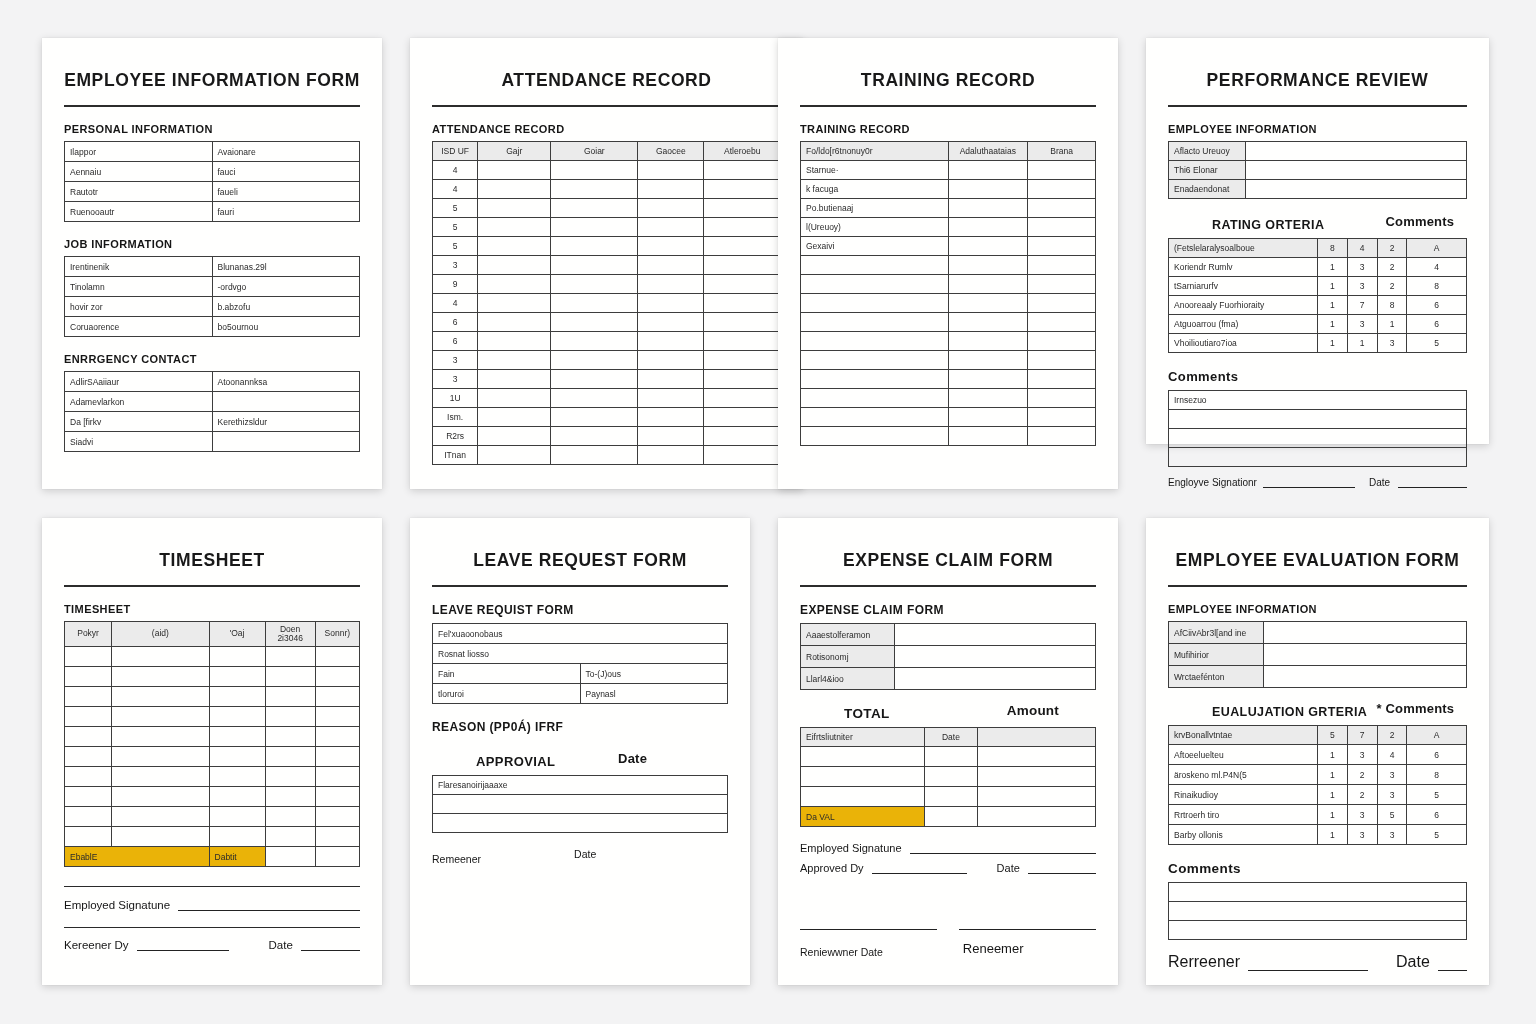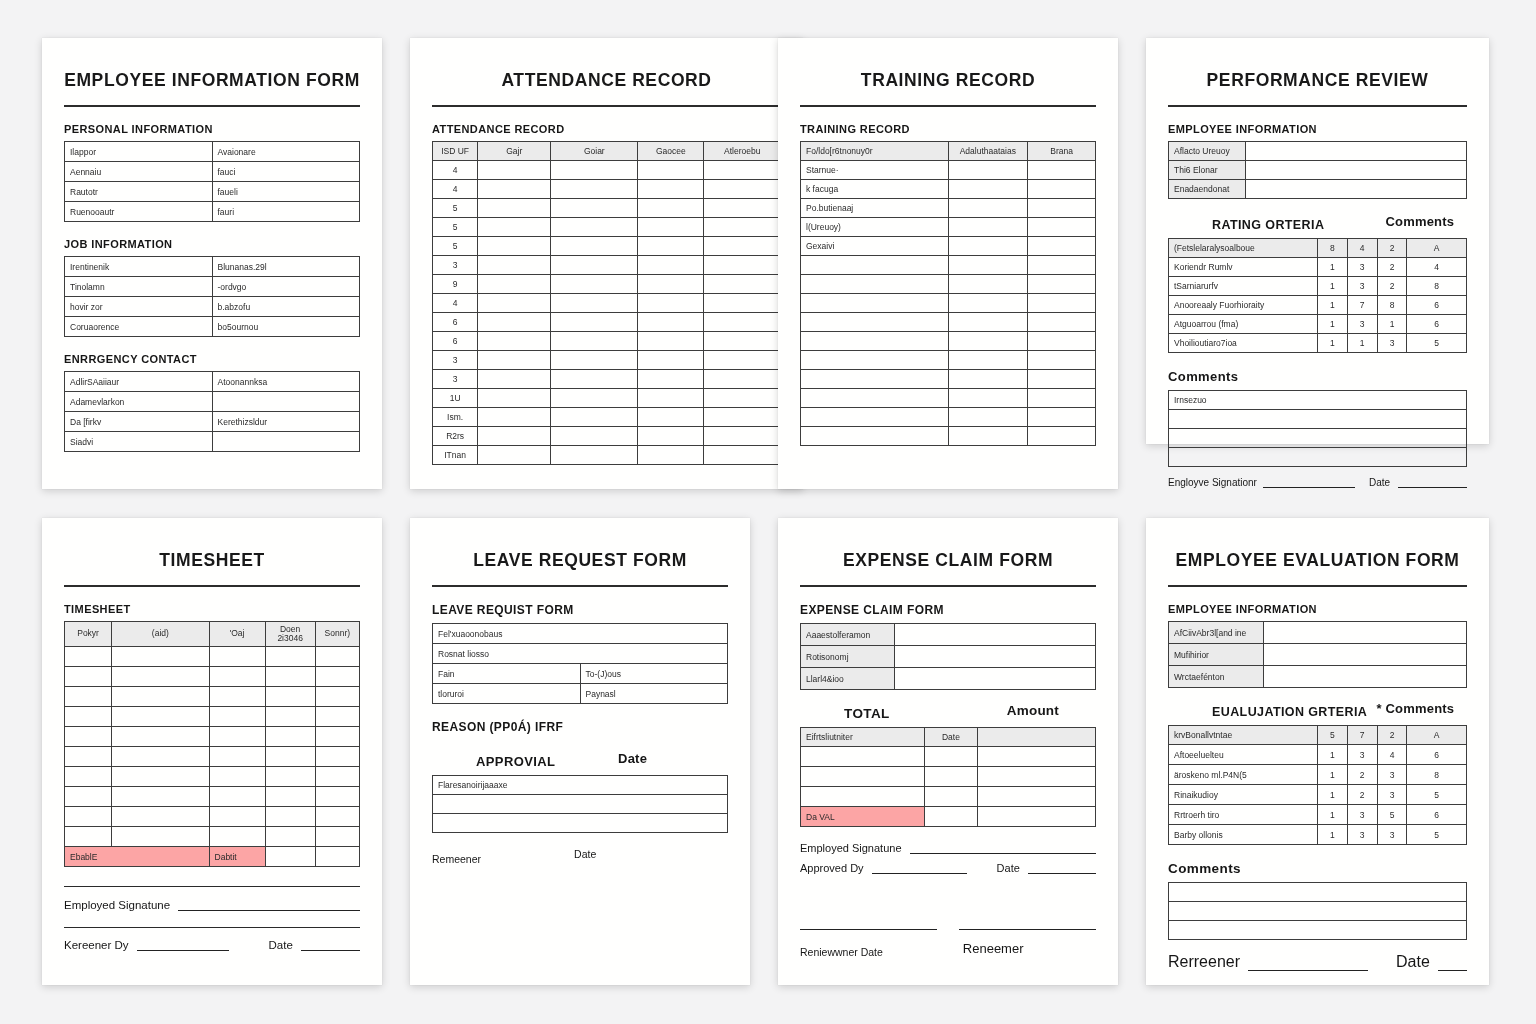--- a/index.html
+++ b/index.html
@@ -18,21 +18,21 @@
   .rule{ border:none; border-top:2px solid #2c2c2c; margin-top:14px; }
   .sec{ font-size:11px; font-weight:bold; letter-spacing:.4px; color:#161616; margin-top:16px; }
   .hrow{ position:relative; margin-top:16px; height:17px; }
   .hrow .sec{ margin-top:0; display:inline-block;padding-left:44px; }
   .hrow .big{ font-size:13px; letter-spacing:.2px; }
   .hrow .abs{ position:absolute; top:-1px; }
   .p48{left:48%;} .p55{left:55%;} .p58{left:58%;}
   table{ width:100%; border-collapse:collapse; table-layout:fixed; margin-top:6px; border:1.5px solid #2e2e2e; }
   td,th{ border:1px solid #3d3d3d; font-size:8.5px; font-weight:normal; color:#2a2a2a; padding:1px 5px; height:19px; text-align:left; overflow:hidden; white-space:nowrap; }
   thead th{ background:#ebebeb; }
-  .shade{ background:#fca5a5; }
+  .shade{ background:#eab308; }
   .ctr td, .ctr th{ text-align:center; }
   .numcols td+td, .numcols th+th{ text-align:center; }
   .lbl25 td:first-child{ background:#ebebeb; }
   .ts thead th{ height:25px; white-space:normal; line-height:1.1; text-align:center; }
   .row20 td{ height:20px; }
   .row22 td{ height:22px; }
   .sig{ display:flex; align-items:flex-end; font-size:11.5px; color:#161616; }
   .sig .lbl{ white-space:nowrap; }
   .sig .ln{ border-bottom:1.5px solid #222; height:12px; }
   .sig .grow{ flex:1; margin-left:8px; }

